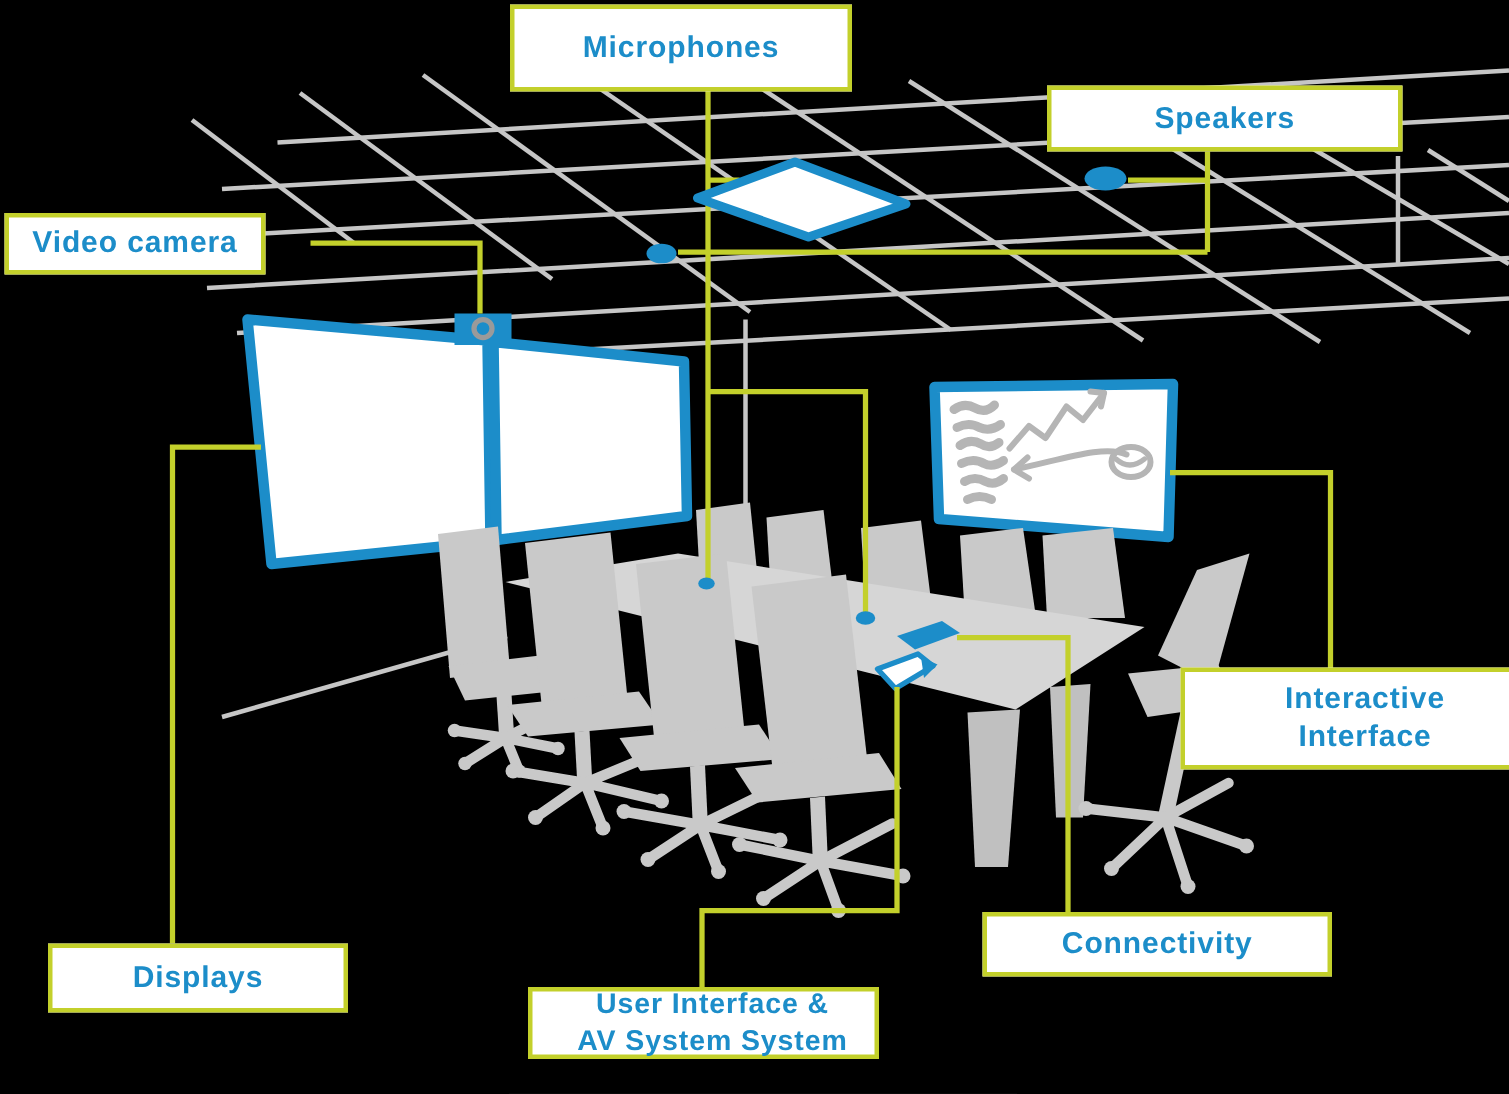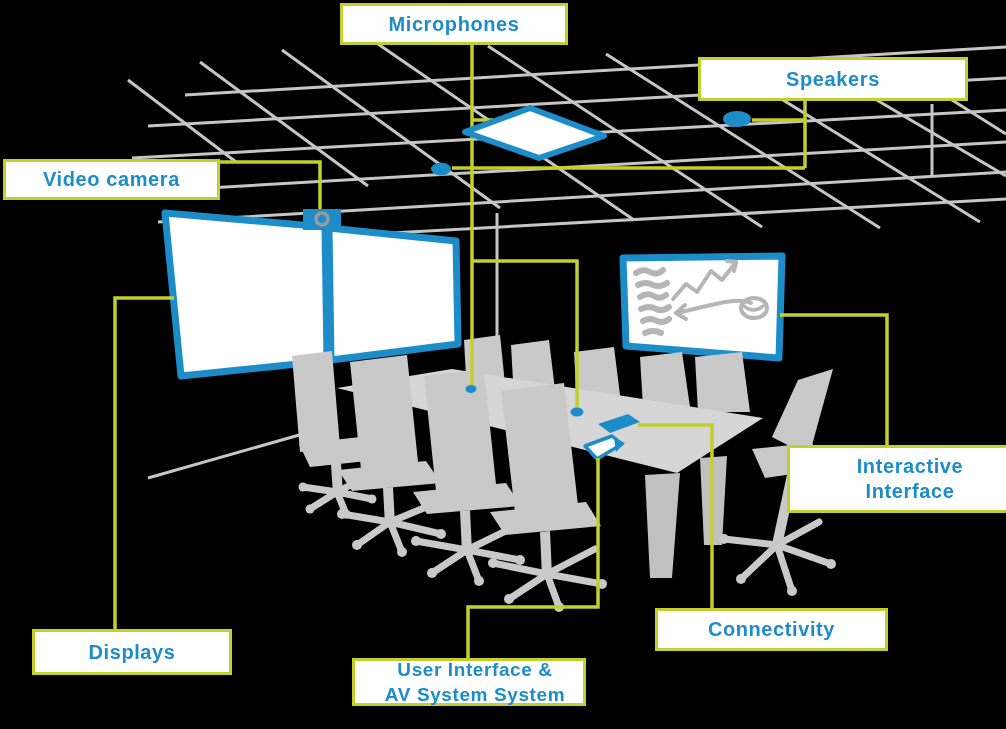--- a/index.html
+++ b/index.html
@@ -21,23 +21,23 @@
   #scene{position:absolute;left:0;top:0;}
   .label{
     position:absolute;box-sizing:border-box;
     background:var(--label-background);
     border:3px solid var(--connector-green);
     color:var(--accent-blue);
     font-weight:bold;font-size:20px;line-height:25px;letter-spacing:.6px;
     display:flex;flex-direction:column;align-items:center;justify-content:center;
     text-align:center;z-index:5;
   }
-  #lbl-microphones{left:340px;top:3px;width:228px;height:42px;}
-  #lbl-speakers{left:698px;top:57px;width:270px;height:44px;}
-  #lbl-video-camera{left:3px;top:142px;width:217px;height:41px;margin-top:17px;}
+  #lbl-microphones{left:340px;top:3px;width:228px;height:58px;}
+  #lbl-speakers{left:698px;top:57px;width:237px;height:44px;}
+  #lbl-video-camera{left:3px;top:142px;width:174px;height:41px;}
   #lbl-displays{left:32px;top:629px;width:200px;height:46px;}
   #lbl-user-interface{left:352px;top:658px;width:234px;height:48px;font-size:19px;padding-left:12px;}
   #lbl-connectivity{left:655px;top:608px;width:233px;height:43px;}
   #lbl-interactive-whiteboard{left:787px;top:445px;width:246px;height:68px;}
   .grid-line{stroke:var(--grid-gray);stroke-width:3;}
   .connector{stroke:var(--connector-green);stroke-width:3.5;fill:none;}
   .chair{fill:var(--furniture-gray);}
   .chair-leg{stroke:var(--furniture-gray);stroke-width:7;stroke-linecap:round;fill:none;}
   .sketch{stroke:var(--sketch-gray);fill:none;stroke-linecap:round;stroke-linejoin:round;}
 </style>

